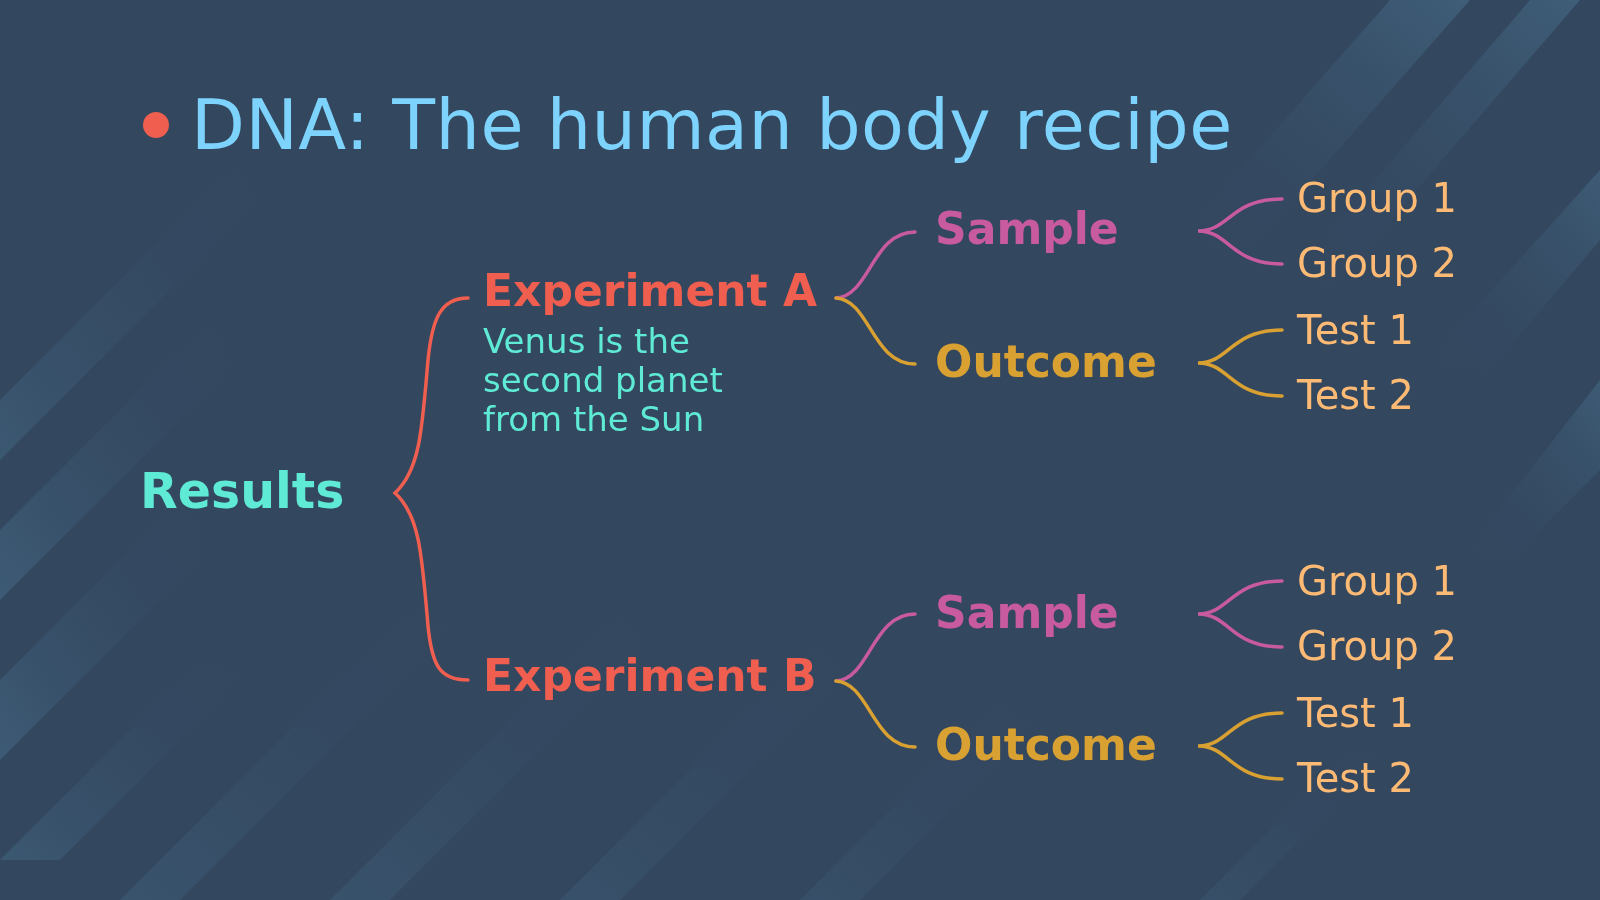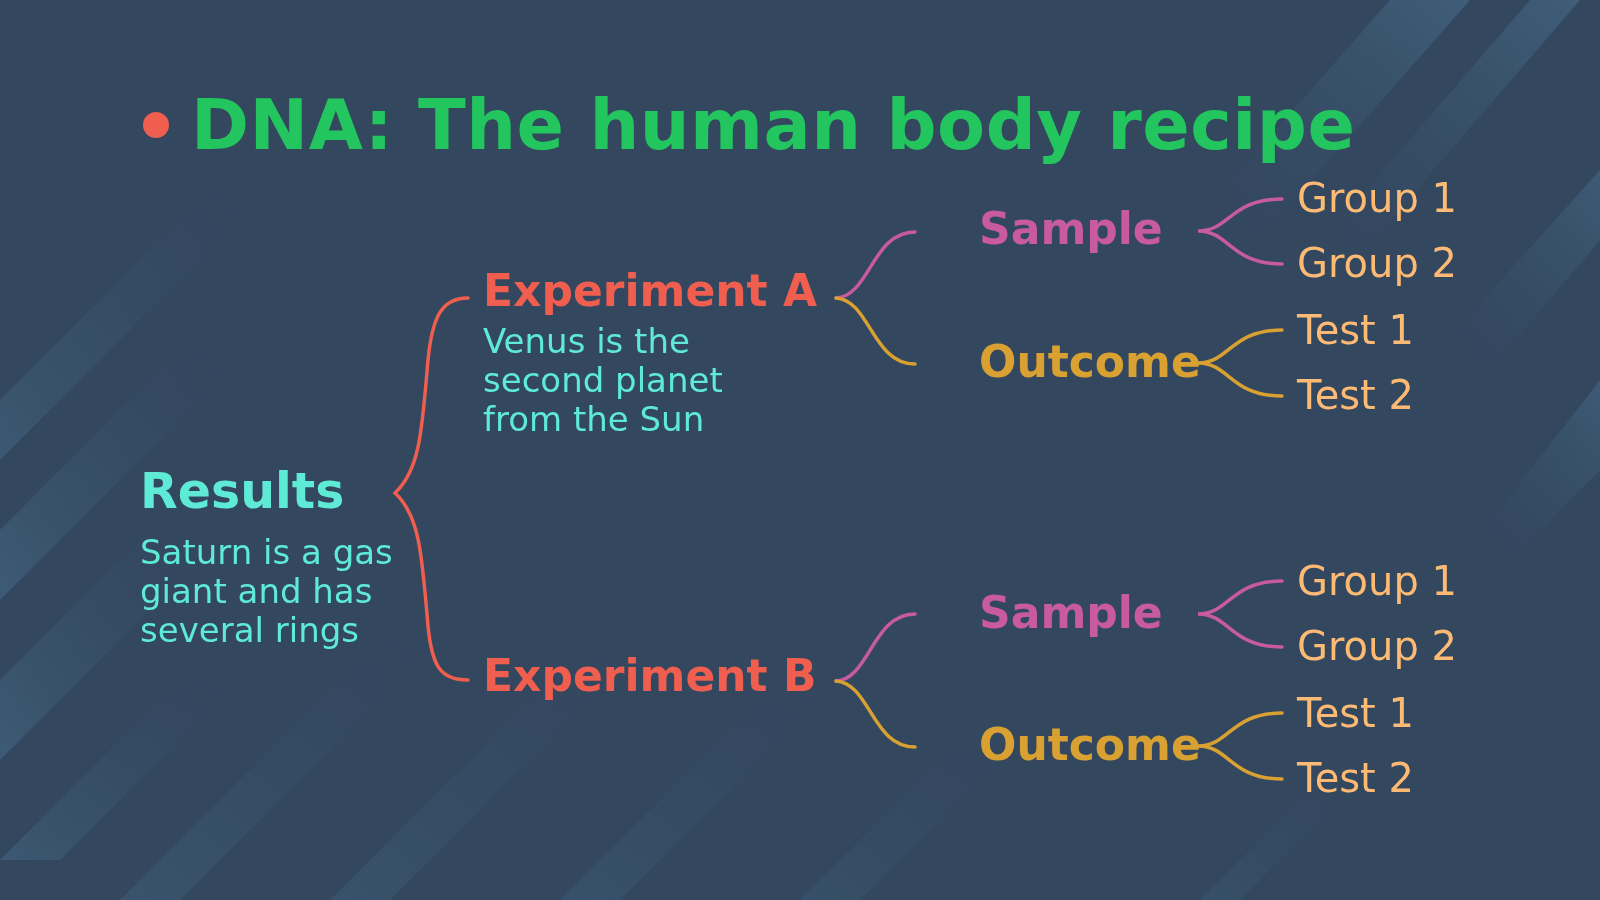--- a/index.html
+++ b/index.html
@@ -32,23 +32,23 @@
       align-items: center;
     }
     .bullet {
       width: 26px;
       height: 26px;
       border-radius: 50%;
       background: #ef5e4f;
       margin-right: 22px;
     }
     .title {
-      color: #22c55e;
+      color: #7dd3fc;
       font-size: 70px;
-      font-weight: bold;
+      font-weight: normal;
       letter-spacing: 0.5px;
       line-height: 90px;
     }
     .txt {
       position: absolute;
       color: #5eead4;
       margin: 0;
     }
     .h-results {
       left: 140px;
@@ -70,21 +70,20 @@
       font-size: 44px;
       font-weight: bold;
       line-height: 50px;
     }
     .exp-a { left: 483px; top: 266px; }
     .exp-b { left: 483px; top: 651px; }
     .node {
       font-size: 44px;
       font-weight: bold;
       line-height: 50px;
-      margin-left: 44px;
     }
     .sample { color: #c85aa0; }
     .outcome { color: #d9a032; }
     .n1 { left: 935px; top: 204px; }
     .n2 { left: 935px; top: 337px; }
     .n3 { left: 935px; top: 588px; }
     .n4 { left: 935px; top: 720px; }
     .leaf {
       font-size: 40px;
       line-height: 40px;
@@ -157,21 +156,20 @@
 
     <path d="M836,681 C870,679 872,614 915,614" fill="none" stroke="#c85aa0" stroke-width="3.5" stroke-linecap="round"></path>
     <path d="M836,681 C870,683 872,747 915,747" fill="none" stroke="#d9a032" stroke-width="3.5" stroke-linecap="round"></path>
 
     <path d="M1282,581 C1230,581 1230,614 1198,614 C1230,614 1230,647 1282,647" fill="none" stroke="#c85aa0" stroke-width="3.5" stroke-linecap="round"></path>
 
     <path d="M1282,713 C1230,713 1230,746 1198,746 C1230,746 1230,779 1282,779" fill="none" stroke="#d9a032" stroke-width="3.5" stroke-linecap="round"></path>
   </svg>
 
   <h2 class="txt h-results">Results</h2>
-  <p class="txt body results-body">Saturn is a gas giant and has several rings</p>
 
   <h3 class="txt exp exp-a">Experiment A</h3>
   <p class="txt body exp-a-body">Venus is the second planet from the Sun</p>
 
   <h3 class="txt exp exp-b">Experiment B</h3>
 
   <div class="txt node sample n1">Sample</div>
   <div class="txt node outcome n2">Outcome</div>
   <div class="txt node sample n3">Sample</div>
   <div class="txt node outcome n4">Outcome</div>

